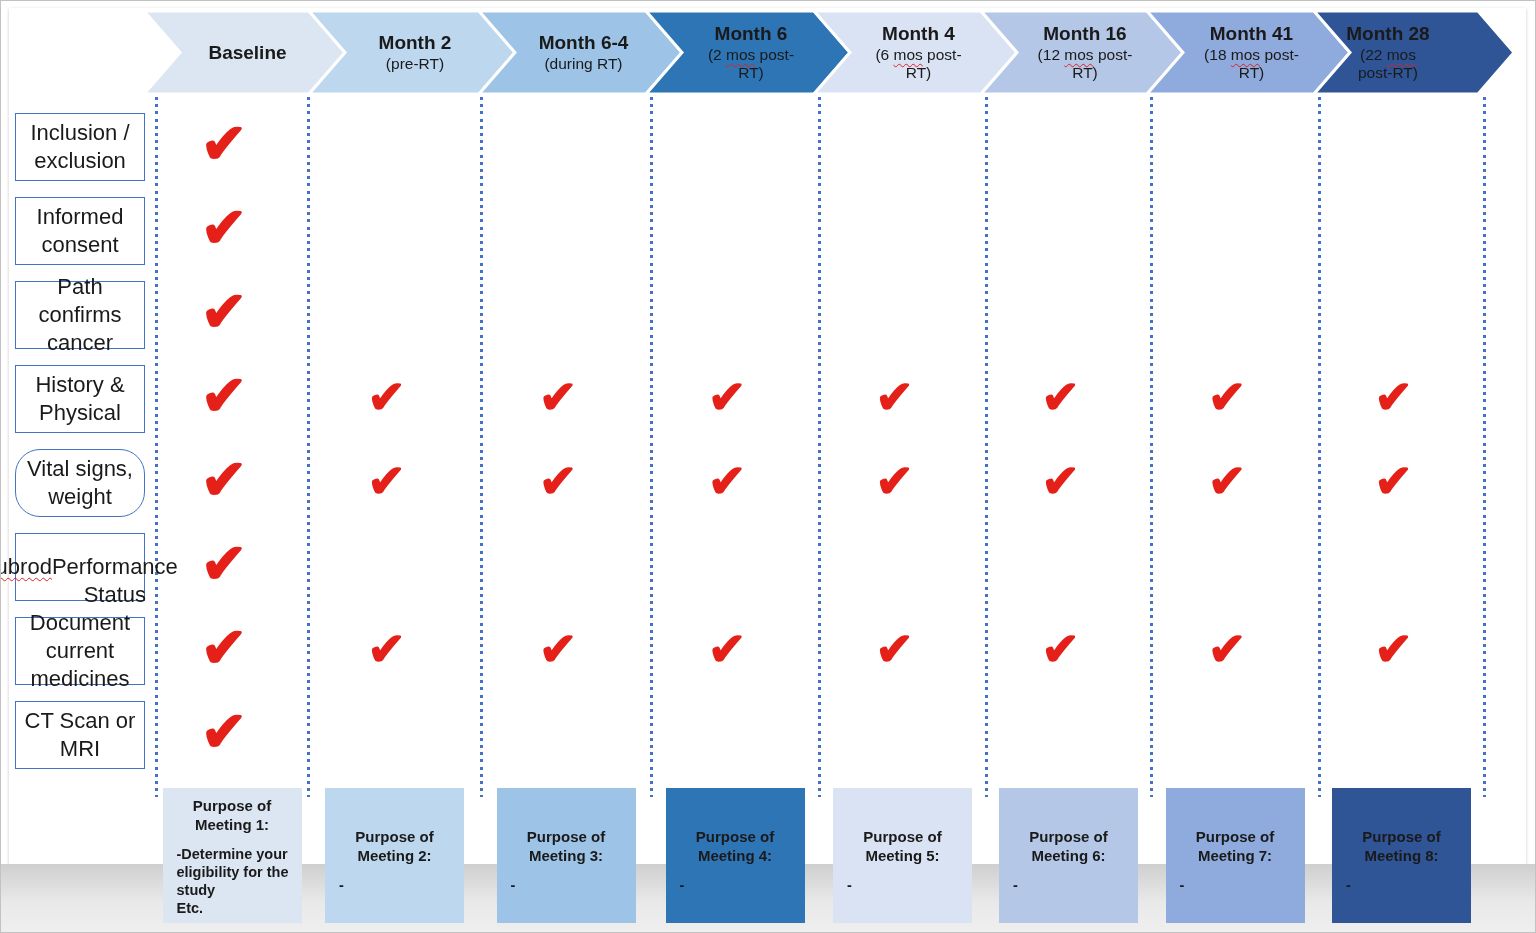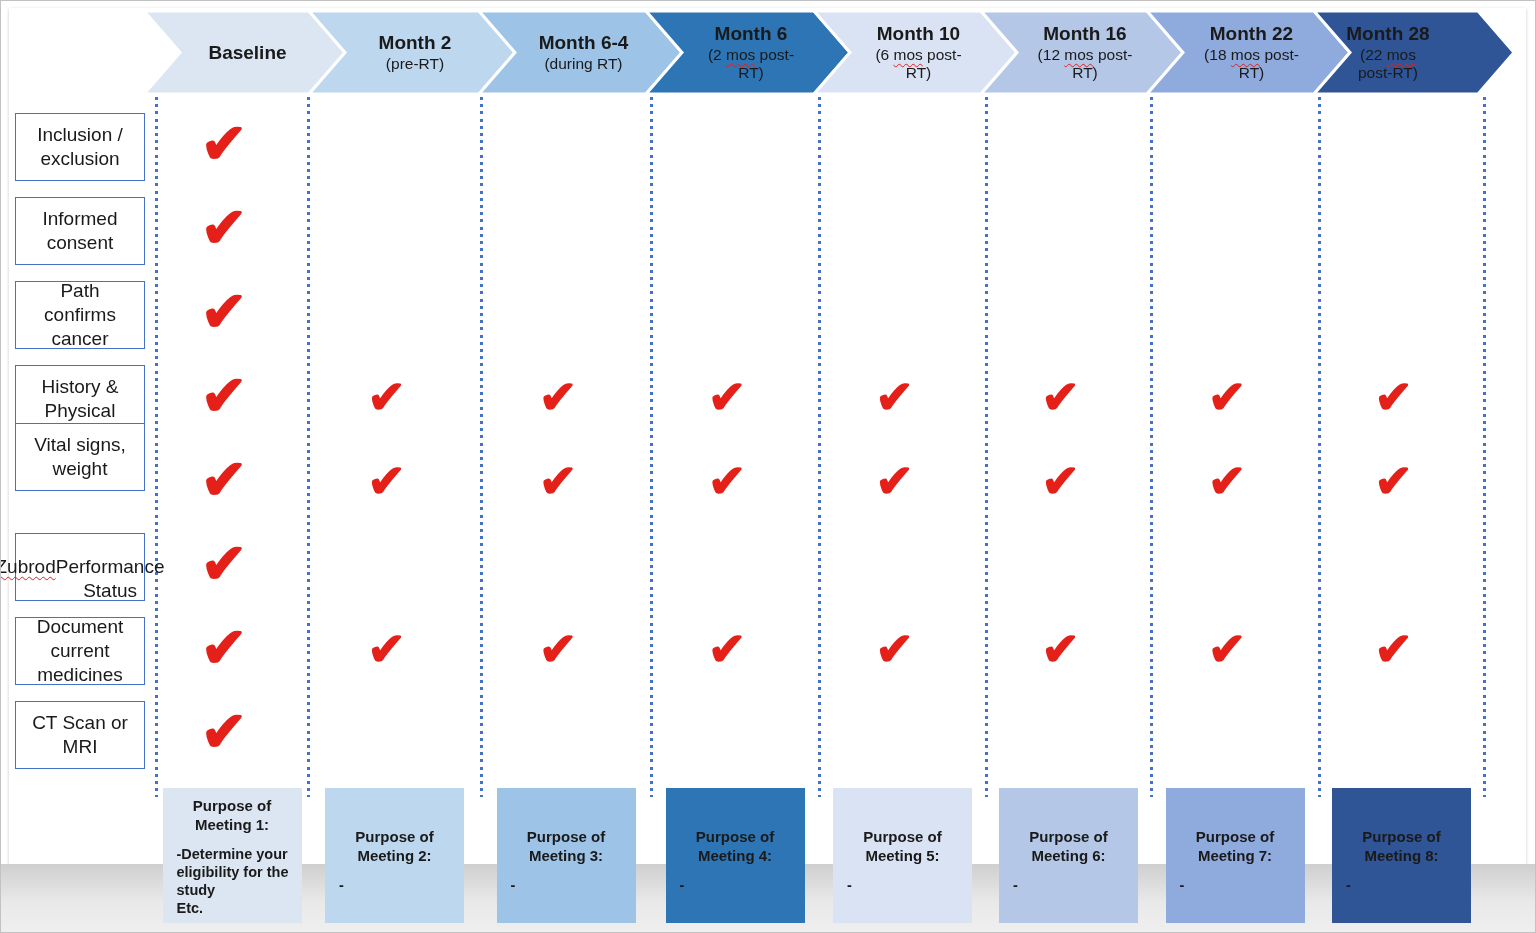--- a/index.html
+++ b/index.html
@@ -23,21 +23,21 @@
     position:absolute; display:flex; flex-direction:column; justify-content:center;
     align-items:center; text-align:center; height:83px; top:10px; z-index:3;
     line-height:1.15;
   }
   .chev-title { font-weight:700; font-size:19px; }
   .chev-sub   { font-weight:400; font-size:15.5px; white-space:pre-line; margin-top:1px; }
   .row-box {
     position:absolute; left:14px; width:130px; height:68px; box-sizing:border-box;
     border:1.5px solid #4472c4; background:#fff;
     display:flex; align-items:center; justify-content:center; text-align:center;
-    font-size:19px; line-height:1.28; white-space:pre-line; z-index:2;
+    font-size:22px; line-height:1.28; white-space:pre-line; z-index:2;
   }
   .dotline { position:absolute; top:96px; width:3px; height:700px; z-index:1;
     background-image:repeating-linear-gradient(180deg,#4472c4 0px,#4472c4 3px,transparent 3px,transparent 7.2px);
   }
   .check {
     position:absolute; transform:translate(-50%,-55%); line-height:1; z-index:2;
     font-weight:700; transform-origin:center;
   }
   .meeting {
     position:absolute; top:787px; width:139px; height:135px; box-sizing:border-box;
@@ -81,42 +81,42 @@
       </div>
       <div class="chev-label" style="left: 512px; width: 141px;">
         <div class="chev-title">Month 6-4</div>
         <div class="chev-sub">(during RT)</div>
       </div>
       <div class="chev-label" style="left: 679px; width: 142px;">
         <div class="chev-title">Month 6</div>
         <div class="chev-sub">(2 <span class="wavy">mos</span> post-<br>RT)</div>
       </div>
       <div class="chev-label" style="left: 847px; width: 141px;">
-        <div class="chev-title">Month 10</div>
+        <div class="chev-title">Month 4</div>
         <div class="chev-sub">(6 <span class="wavy">mos</span> post-<br>RT)</div>
       </div>
       <div class="chev-label" style="left: 1014px; width: 140px;">
         <div class="chev-title">Month 16</div>
         <div class="chev-sub">(12 <span class="wavy">mos</span> post-<br>RT)</div>
       </div>
       <div class="chev-label" style="left: 1180px; width: 141px;">
-        <div class="chev-title">Month 22</div>
+        <div class="chev-title">Month 41</div>
         <div class="chev-sub">(18 <span class="wavy">mos</span> post-<br>RT)</div>
       </div>
       <div class="chev-label" style="left: 1318px; width: 138px;">
         <div class="chev-title">Month 28</div>
         <div class="chev-sub">(22 <span class="wavy">mos</span><br>post-RT)</div>
       </div>
     </div>
   <div id="row-labels">
       <div class="row-box" style="top: 112px;">Inclusion /<br>exclusion</div>
       <div class="row-box" style="top: 196px;">Informed<br>consent</div>
       <div class="row-box" style="top: 280px;">Path<br>confirms<br>cancer</div>
       <div class="row-box" style="top: 364px;">History &amp;<br>Physical</div>
-      <div class="row-box" style="top: 422px;">Vital signs,<br>weight</div>
+      <div class="row-box" style="top: 448px; border-radius: 25px;">Vital signs,<br>weight</div>
       <div class="row-box" style="top: 532px;"><span class="wavy">Zubrod</span><br>Performance<br>Status</div>
       <div class="row-box" style="top: 616px;">Document<br>current<br>medicines</div>
       <div class="row-box" style="top: 700px;">CT Scan or<br>MRI</div>
     </div>
   <div id="dotted-lines">
       <div class="dotline" style="left: 154px;"></div>
       <div class="dotline" style="left: 306px;"></div>
       <div class="dotline" style="left: 479px;"></div>
       <div class="dotline" style="left: 649px;"></div>
       <div class="dotline" style="left: 817px;"></div>

